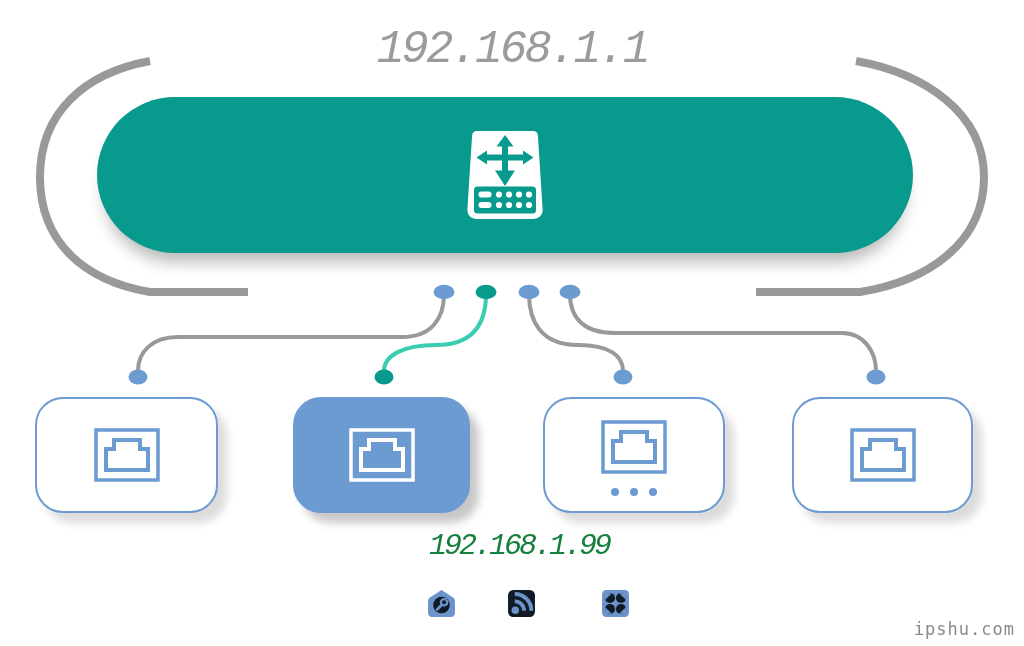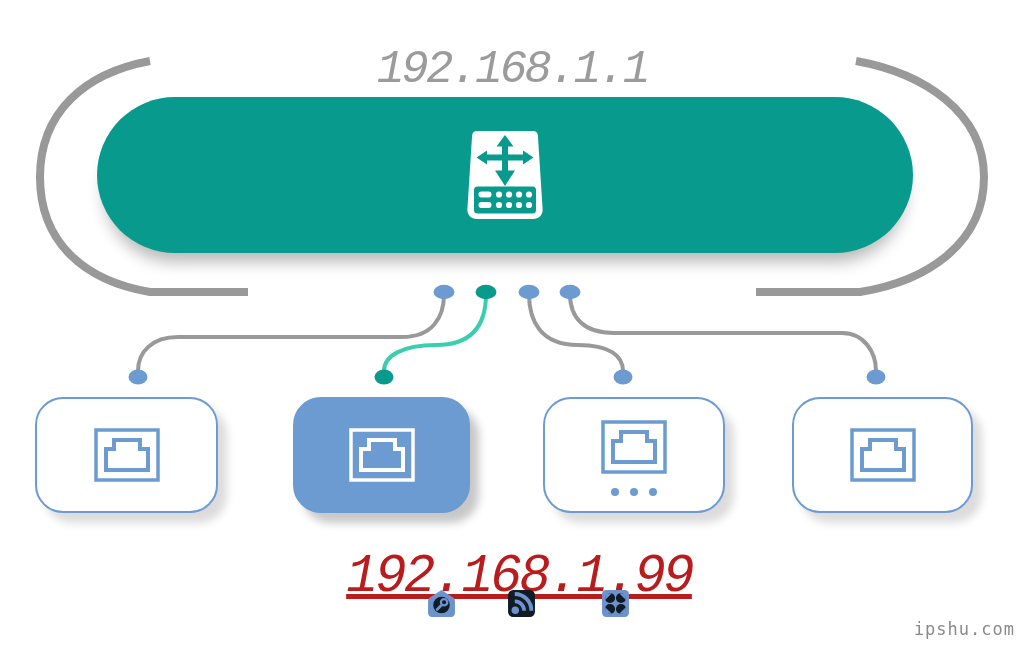--- a/index.html
+++ b/index.html
@@ -4,24 +4,23 @@
 <style>
   html,body{margin:0;padding:0;background:#ffffff;}
   #canvas{
     position:relative;width:1024px;height:646px;background:#ffffff;
     font-family:"Liberation Mono",monospace;overflow:hidden;
   }
   .ip-text{
     position:absolute;left:0;width:100%;text-align:center;
     font-style:italic;font-weight:400;line-height:1;
     font-family:"Liberation Mono",monospace;
-    margin-top:20px;
   }
   #router-ip{top:27px;font-size:46px;letter-spacing:-3px;color:#9b9b9b;}
-  #device-ip{top:531px;font-size:53px;letter-spacing:-3px;color:#b91c1c;text-indent:14px;text-decoration:underline;}
+  #device-ip{top:531px;font-size:30px;letter-spacing:-3px;color:#15803d;text-indent:14px;}
   #router-pill{
     position:absolute;left:97px;top:97px;width:816px;height:156px;
     background:#089b8d;border-radius:78px;
     box-shadow:0 16px 16px -7px rgba(0,0,0,0.28);
     display:flex;align-items:center;justify-content:center;
   }
   #overlay{position:absolute;left:0;top:0;pointer-events:none;}
   .device{
     position:absolute;top:397px;height:116px;background:#ffffff;
     border:2px solid #6c9bd2;border-radius:28px;box-sizing:border-box;

